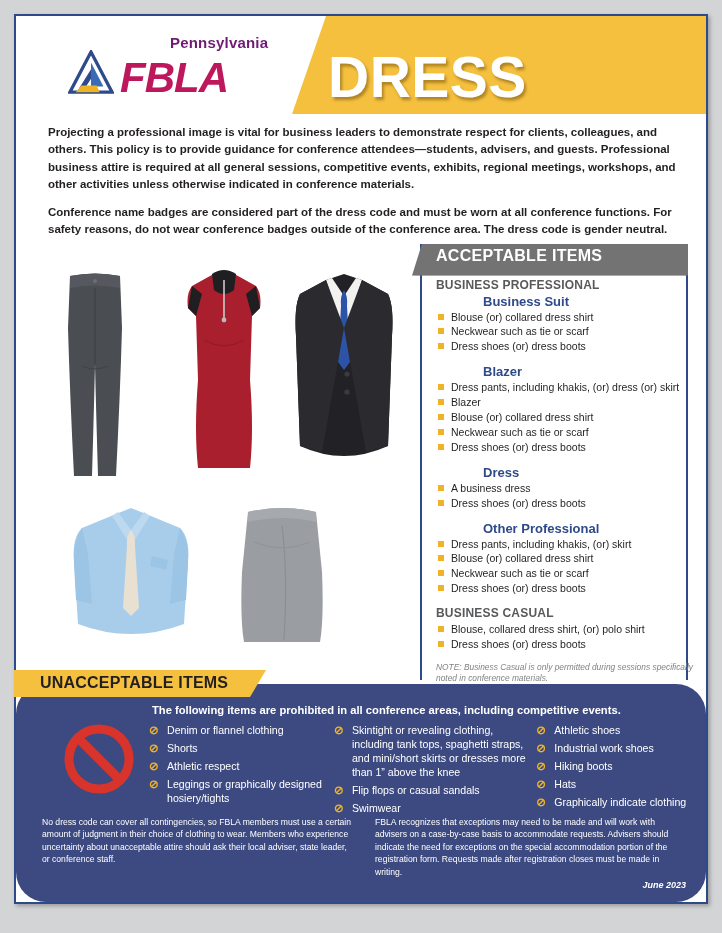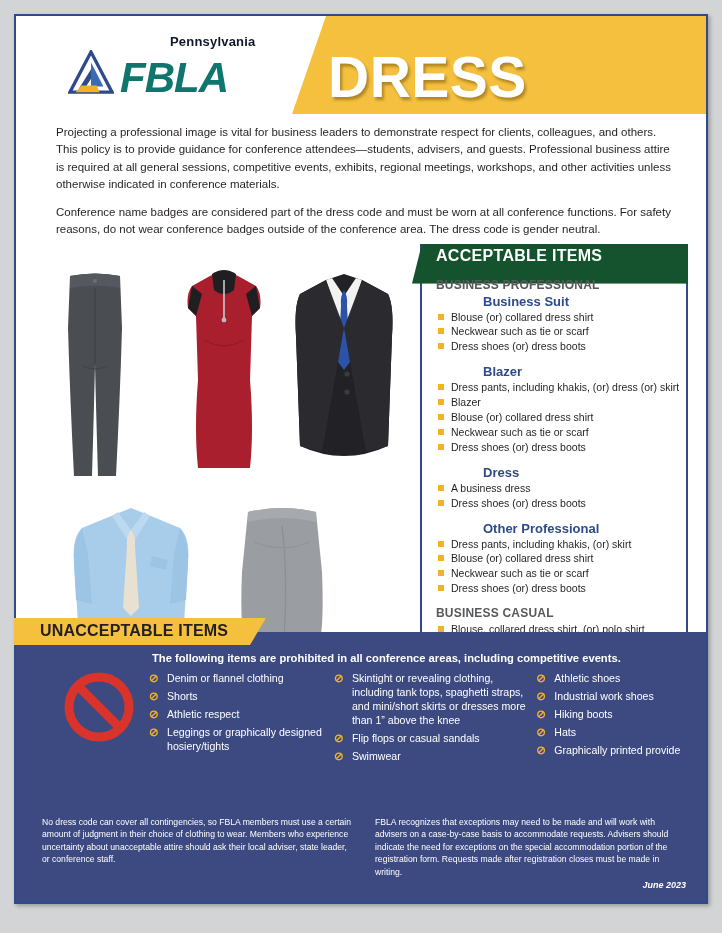--- a/index.html
+++ b/index.html
@@ -30,30 +30,30 @@
     position:absolute; left:312px; top:28px;
     font-size:57px; font-weight:bold; color:#fff;
     letter-spacing:.5px;
     text-shadow:2px 3px 3px rgba(90,60,0,.45);
   }
   .logo-wrap { position:absolute; left:52px; top:34px; display:flex; align-items:flex-end; }
   .logo-mark { width:46px; height:48px; }
   .logo-text { margin-left:6px; position:relative; }
   .logo-state {
     position:absolute; top:-24px; left:50px;
-    font-size:13px; font-weight:bold; color:#0f172a;
+    font-size:15px; font-weight:bold; color:#701a75;
     letter-spacing:.2px; white-space:nowrap;
   }
   .logo-fbla {
     font-size:42px; font-weight:bold; font-style:italic;
-    color:#0f766e; letter-spacing:-1px; line-height:.95;
-  }
-
-  
-  .intro { padding:10px 30px 0 40px; }
+    color:#be185d; letter-spacing:-1px; line-height:.95;
+  }
+
+  
+  .intro { padding:10px 30px 0 32px;font-weight:bold; }
   .intro p {
     font-size:11.5px; color:#231f20; line-height:1.5;
     margin-bottom:11px; text-align:left;
   }
 
   
   .body-area { position:relative; height:437px; }
   .photos-pane {
     position:absolute; left:22px; top:2px; width:370px; height:430px;
   }
@@ -63,22 +63,22 @@
   .vline {
     position:absolute; left:404px; top:-6px; width:2px; height:436px;
     background:#2e4a8b;
   }
   .vline2 {
     position:absolute; left:670px; top:-6px; width:2px; height:436px;
     background:#2e4a8b;
   }
 
   .accept-banner {
-    position:absolute; left:396px; top:-6px; width:276px; height:40px;
-    background:#14532d;
+    position:absolute; left:396px; top:-6px; width:276px; height:32px;
+    background:#737373;
     clip-path:polygon(10px 0, 100% 0, 100% 100%, 0 100%);
     box-shadow:2px 2px 3px rgba(0,0,0,.25);
   }
   .accept-banner span {
     position:absolute; left:24px; top:3px;
     color:#fff; font-size:16px; font-weight:bold; letter-spacing:.3px;
   }
 
   .accept-list { position:absolute; left:420px; top:28px; width:258px; }
   .cat-head {
@@ -100,21 +100,21 @@
     width:6px; height:6px; background:#f0b323;
   }
   .note {
     font-size:8.4px; font-style:italic; color:#808285;
     line-height:1.35; margin-top:3px;
   }
 
   
   .unaccept {
     position:absolute; left:0; right:0; bottom:0;
-    height:270px; background:#3c4a81;
+    height:218px; background:#3c4a81;border-radius:30px;
   }
   .unaccept-banner {
     position:absolute; left:-2px; top:-14px; width:252px; height:27px;
     background:#f5c03e;
     clip-path:polygon(0 0, 100% 0, calc(100% - 16px) 100%, 0 100%);
     box-shadow:2px 2px 3px rgba(0,0,0,.3);
   }
   .unaccept-banner span {
     position:absolute; left:26px; top:4px;
     font-size:16px; font-weight:bold; color:#231f20; letter-spacing:.2px;
@@ -309,21 +309,21 @@
           <li>Flip flops or casual sandals</li>
           <li>Swimwear</li>
         </ul>
       </div>
       <div class="col col3">
         <ul class="banned">
           <li>Athletic shoes</li>
           <li>Industrial work shoes</li>
           <li>Hiking boots</li>
           <li>Hats</li>
-          <li>Graphically printed provide</li>
+          <li>Graphically indicate clothing</li>
         </ul>
       </div>
     </div>
 
     <div class="foot">
       <div>No dress code can cover all contingencies, so FBLA members must use a certain amount of judgment in their choice of clothing to wear. Members who experience uncertainty about unacceptable attire should ask their local adviser, state leader, or conference staff.</div>
       <div>
         <span>FBLA recognizes that exceptions may need to be made and will work with advisers on a case-by-case basis to accommodate requests. Advisers should indicate the need for exceptions on the special accommodation portion of the registration form. Requests made after registration closes must be made in writing.</span>
         <span class="foot-date">June 2023</span>
       </div>

